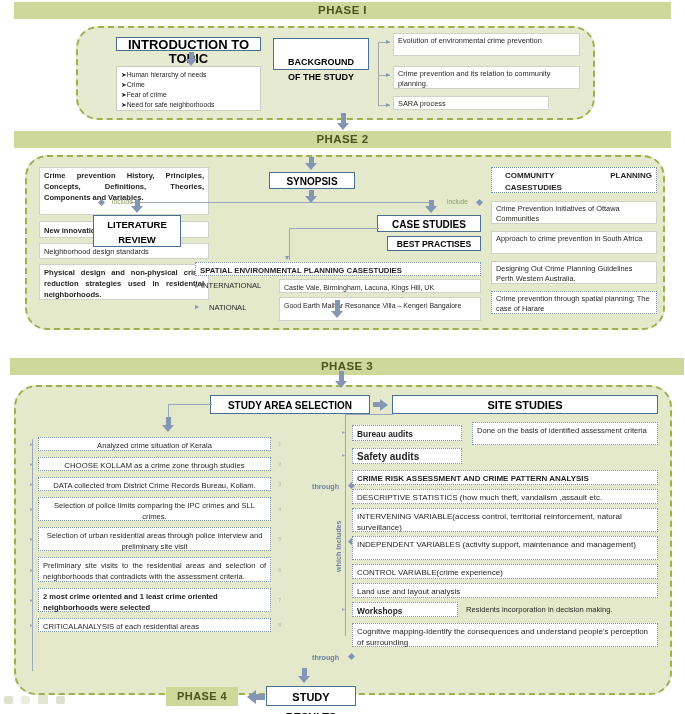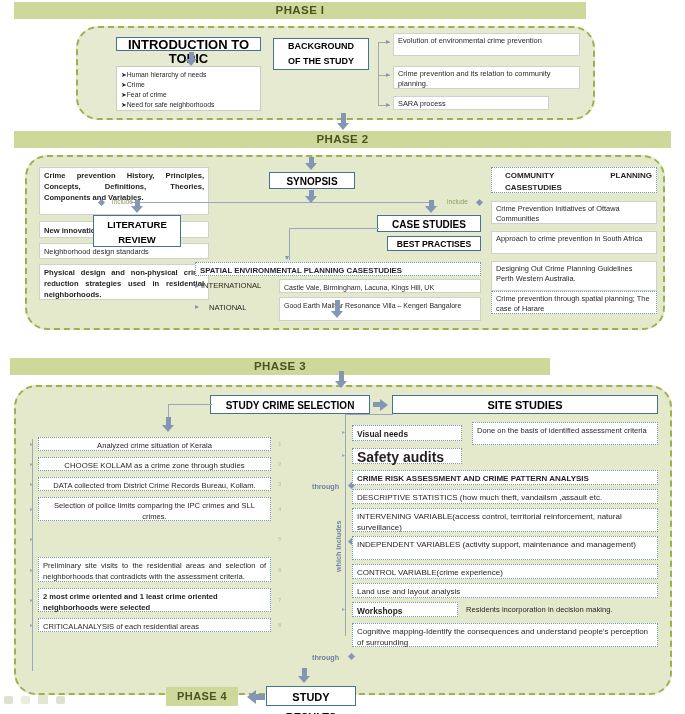--- a/index.html
+++ b/index.html
@@ -88,21 +88,21 @@
   .num{
     position:absolute;color:#c3cba6;font-size:6px;font-weight:bold;
   }
   .deco{position:absolute;}
 </style>
 </head>
 <body>
 
 <div class="sheet">
 
-  <div class="phase-banner" style="position:absolute;left:14px;top:2px;width:572px;">
+  <div class="phase-banner" style="position:absolute;left:14px;top:2px;width:657px;">
     <span>PHASE I</span>
   </div>
 
   <div class="pod" style="position:absolute;left:76px;top:26px;width:519px;height:94px;">
 
     <div class="hdr" style="position:absolute;left:38px;top:9px;width:145px;height:14px;font-size:13px;line-height:14px;">
       <span>INTRODUCTION TO TOPIC</span>
     </div>
 
     <div class="ar down" style="left:107px;top:24px;width:12px;height:14px;">
@@ -110,21 +110,21 @@
       <div class="head" style="left:0;top:7px;"></div>
     </div>
 
     <div class="wbox" style="position:absolute;left:38px;top:38px;width:145px;height:45px;border:1px solid #c9ccc2;padding:3px 4px;">
       <div style="font-size:6.8px;line-height:10px;">➤Human hierarchy of needs</div>
       <div style="font-size:6.8px;line-height:10px;">➤Crime</div>
       <div style="font-size:6.8px;line-height:10px;">➤Fear of crime</div>
       <div style="font-size:6.8px;line-height:10px;">➤Need for safe neighborhoods</div>
     </div>
 
-    <div class="hdr" style="position:absolute;left:195px;top:10px;width:96px;height:32px;font-size:9px;line-height:15px;padding-top:0;">
+    <div class="hdr" style="position:absolute;left:195px;top:10px;width:96px;height:32px;font-size:9px;line-height:15px;padding-top:16px;">
       <div>BACKGROUND</div>
       <div>OF THE STUDY</div>
     </div>
 
     <div class="thinline" style="left:300px;top:14px;width:1px;height:63px;"></div>
     <div class="thinline" style="left:300px;top:14px;width:12px;height:1px;"></div>
     <div class="thinline" style="left:300px;top:47px;width:12px;height:1px;"></div>
     <div class="thinline" style="left:300px;top:77px;width:12px;height:1px;"></div>
     <div class="tick" style="left:308px;top:10px;">▸</div>
     <div class="tick" style="left:308px;top:43px;">▸</div>
@@ -243,46 +243,46 @@
       </div>
       <div>CASESTUDIES</div>
     </div>
 
     <div class="wbox" style="position:absolute;left:464px;top:44px;width:166px;height:23px;border:1px solid #cfd2c8;">
       <span>Crime Prevention Initiatives of Ottawa Communities</span>
     </div>
     <div class="wbox" style="position:absolute;left:464px;top:74px;width:166px;height:23px;border:1px solid #cfd2c8;">
       <span>Approach to crime prevention in South Africa</span>
     </div>
-    <div class="wbox" style="position:absolute;left:464px;top:104px;width:166px;height:30px;border:1px solid #cfd2c8;">
+    <div class="wbox" style="position:absolute;left:464px;top:104px;width:166px;height:23px;border:1px solid #cfd2c8;">
       <span>Designing Out Crime Planning Guidelines Perth Western Australia.</span>
     </div>
     <div class="wbox" style="position:absolute;left:464px;top:134px;width:166px;height:23px;border:1px dotted #7a95ad;">
       <span>Crime prevention through spatial planning; The case of Harare</span>
     </div>
   </div>
 
   <div class="ar down" style="position:absolute;left:331px;top:300px;width:12px;height:22px;">
     <div class="stem" style="left:4px;top:0;height:12px;"></div>
     <div class="head" style="left:0;top:11px;"></div>
   </div>
 
-  <div class="phase-banner" style="position:absolute;left:10px;top:358px;width:540px;">
+  <div class="phase-banner" style="position:absolute;left:10px;top:358px;width:674px;">
     <span>PHASE 3</span>
   </div>
 
   <div class="pod pale" style="position:absolute;left:14px;top:385px;width:658px;height:310px;">
 
     <div class="ar down" style="position:absolute;left:319px;top:-16px;width:12px;height:18px;">
       <div class="stem" style="left:4px;top:0;height:11px;"></div>
       <div class="head" style="left:0;top:10px;"></div>
     </div>
 
     <div class="hdr" style="position:absolute;left:194px;top:8px;width:160px;height:19px;font-size:10px;line-height:19px;">
-      <span>STUDY CRIME SELECTION</span>
+      <span>STUDY AREA SELECTION</span>
     </div>
 
     <div class="ar right" style="position:absolute;left:357px;top:11px;width:16px;height:14px;">
       <div class="stem" style="left:0;top:4px;width:8px;height:5px;"></div>
       <div class="head" style="left:7px;top:1px;"></div>
     </div>
 
     <div class="hdr" style="position:absolute;left:376px;top:8px;width:266px;height:19px;font-size:11px;line-height:19px;">
       <span>SITE STUDIES</span>
     </div>
@@ -309,20 +309,23 @@
     <div class="wbox" style="position:absolute;left:22px;top:90px;width:233px;height:14px;text-align:center;font-size:7.6px;line-height:11px;">
       <span>DATA collected  from District Crime Records Bureau, Kollam.</span>
     </div>
     <span class="num" style="left:262px;top:94px;">3</span>
 
     <div class="wbox" style="position:absolute;left:22px;top:110px;width:233px;height:24px;text-align:center;font-size:7.6px;line-height:11px;">
       <span>Selection of police limits comparing  the IPC crimes and SLL crimes.</span>
     </div>
     <span class="num" style="left:262px;top:119px;">4</span>
 
+    <div class="wbox" style="position:absolute;left:22px;top:140px;width:233px;height:24px;text-align:center;font-size:7.6px;line-height:11px;">
+      <span>Selection of urban residential areas  through police interview and preliminary site visit</span>
+    </div>
     <span class="num" style="left:262px;top:149px;">5</span>
 
     <div class="wbox" style="position:absolute;left:22px;top:170px;width:233px;height:25px;text-align:justify;font-size:7.6px;line-height:11px;">
       <span>Preliminary site visits to the residential areas and selection of neighborhoods that contradicts with the assessment criteria.</span>
     </div>
     <span class="num" style="left:262px;top:180px;">6</span>
 
     <div class="wbox b" style="position:absolute;left:22px;top:201px;width:233px;height:24px;font-size:7.6px;line-height:11px;">
       <span>2 most crime oriented and 1 least crime oriented neighborhoods were selected</span>
     </div>
@@ -355,28 +358,28 @@
     </div>
     <div class="diamond" style="left:333px;top:152px;"></div>
 
     <div class="htext" style="left:296px;top:266px;">
       <span>through</span>
     </div>
     <div class="diamond" style="left:333px;top:267px;"></div>
 
     <span class="tick" style="left:326px;top:41px;font-size:6px;color:#9aa7bc;">▸</span>
     <div class="wbox b" style="position:absolute;left:336px;top:38px;width:110px;height:16px;font-size:8.4px;line-height:12px;">
-      <span>Visual needs</span>
+      <span>Bureau audits</span>
     </div>
     <div class="wbox" style="position:absolute;left:456px;top:35px;width:186px;height:23px;font-size:7.6px;line-height:11px;">
       <span>Done on the basis of identified assessment criteria</span>
     </div>
 
     <span class="tick" style="left:326px;top:64px;font-size:6px;color:#9aa7bc;">▸</span>
-    <div class="wbox b" style="position:absolute;left:336px;top:61px;width:110px;height:16px;font-size:14px;line-height:12px;">
+    <div class="wbox b" style="position:absolute;left:336px;top:61px;width:110px;height:16px;font-size:10px;line-height:12px;">
       <span>Safety audits</span>
     </div>
 
     <div class="wbox b" style="position:absolute;left:336px;top:83px;width:306px;height:15px;font-size:8px;line-height:12px;">
       <span>CRIME RISK ASSESSMENT AND CRIME PATTERN ANALYSIS</span>
     </div>
     <div class="wbox" style="position:absolute;left:336px;top:102px;width:306px;height:15px;font-size:8px;line-height:12px;">
       <span>DESCRIPTIVE STATISTICS (how much theft, vandalism ,assault etc.</span>
     </div>
     <div class="wbox" style="position:absolute;left:336px;top:121px;width:306px;height:24px;font-size:8px;line-height:11px;">

